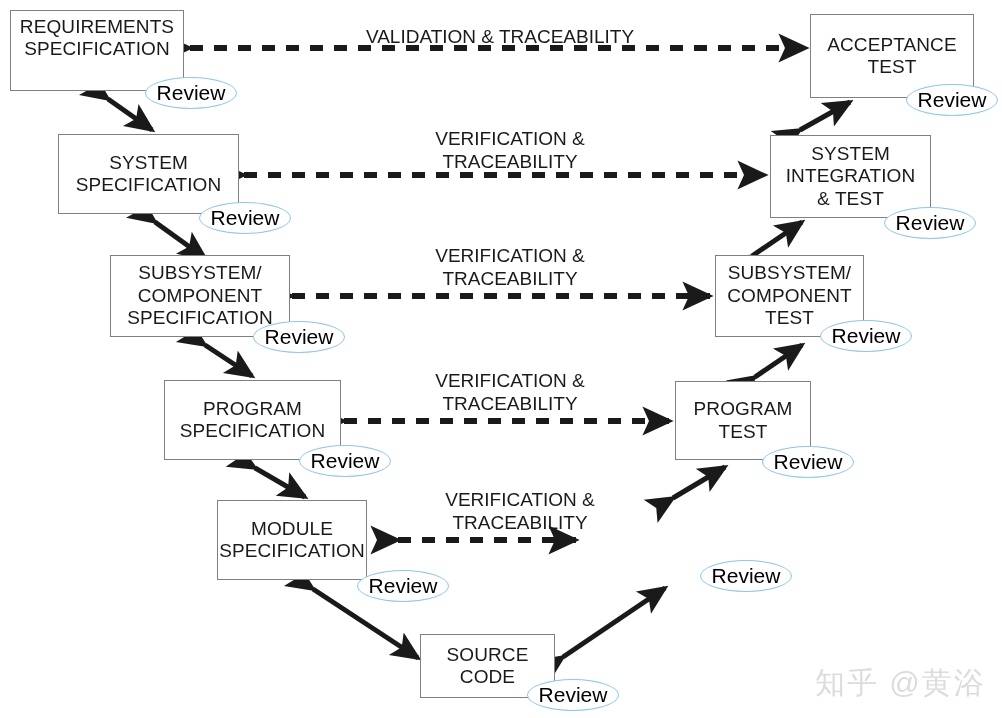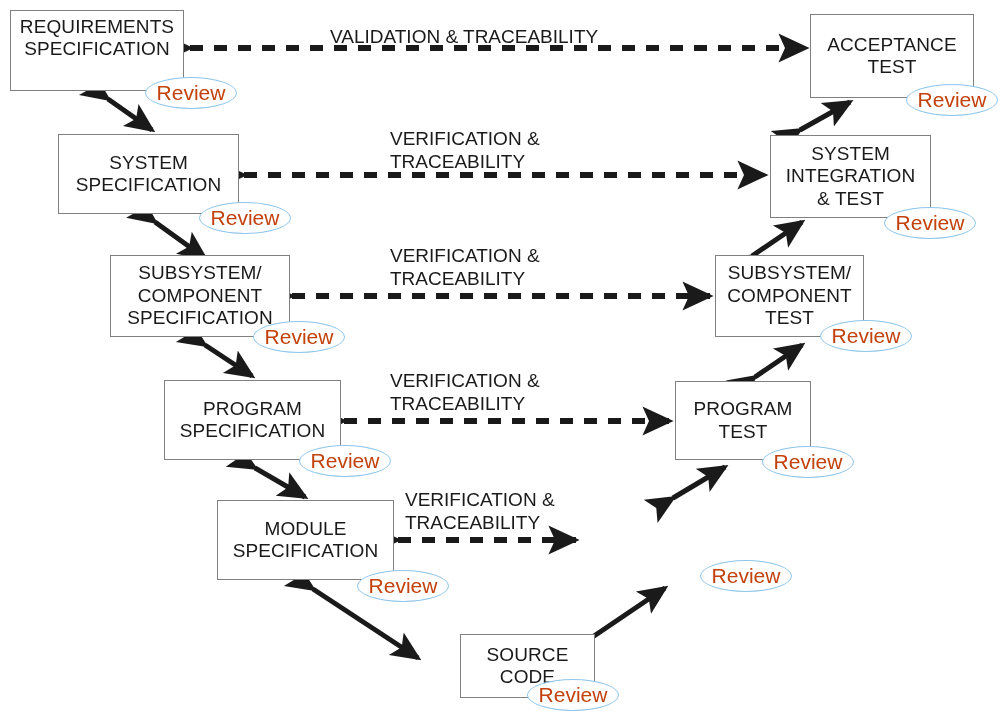--- a/index.html
+++ b/index.html
@@ -28,34 +28,34 @@
     text-align: center;
     color: #1a1a1a;
     font-size: 19px;
     line-height: 1.18;
     letter-spacing: 0.1px;
     z-index: 3;
     white-space: pre-line;
   }
   .mid-label {
     position: absolute;
-    text-align: left;
+    text-align: center;
     color: #1a1a1a;
     font-size: 19px;
     line-height: 1.2;
     white-space: pre-line;
     z-index: 4;
   }
   .review {
     position: absolute;
     box-sizing: border-box;
     border: 1.4px solid #8fc6ea;
     border-radius: 50%;
     background: #ffffff;
-    color: #c2410c;
+    color: #000000;
     font-size: 21px;
     display: flex;
     align-items: center;
     justify-content: center;
     z-index: 6;
   }
   #edges {
     position: absolute;
     left: 0; top: 0;
     width: 1002px;
@@ -69,20 +69,21 @@
     letter-spacing: 2px;
     z-index: 1;
     white-space: nowrap;
   }
 </style>
 </head>
 <body>
 
 <div id="canvas">
 
+  <div class="watermark" style="left:815px; top:663px;">知乎 @黄浴</div>
 
   <svg id="edges" viewBox="0 0 1002 718" xmlns="http://www.w3.org/2000/svg">
     <defs>
       <marker id="solidArrow" markerWidth="6" markerHeight="6" refX="5.2" refY="3" orient="auto" markerUnits="strokeWidth">
         <path d="M0,0.3 L6,3 L0,5.7 L1.3,3 Z" fill="#1a1a1a"></path>
       </marker>
       <marker id="dashArrowR" markerWidth="5.2" markerHeight="5.2" refX="4.6" refY="2.6" orient="auto" markerUnits="strokeWidth">
         <path d="M0,0.2 L5.2,2.6 L0,5 L1.1,2.6 Z" fill="#1a1a1a"></path>
       </marker>
     </defs>
@@ -122,21 +123,21 @@
 
   <div class="node" style="left:110px; top:255px; width:180px; height:82px;">SUBSYSTEM/
 COMPONENT
 SPECIFICATION</div>
   <div class="review" style="left:253px; top:321px; width:92px; height:32px;">Review</div>
 
   <div class="node" style="left:164px; top:380px; width:177px; height:80px;">PROGRAM
 SPECIFICATION</div>
   <div class="review" style="left:299px; top:445px; width:92px; height:32px;">Review</div>
 
-  <div class="node" style="left:217px; top:500px; width:177px; height:80px;">MODULE
+  <div class="node" style="left:217px; top:500px; width:150px; height:80px;">MODULE
 SPECIFICATION</div>
   <div class="review" style="left:357px; top:570px; width:92px; height:32px;">Review</div>
 
   <div class="node" style="left:810px; top:14px; width:164px; height:84px;text-align:center;">ACCEPTANCE
 TEST</div>
   <div class="review" style="left:906px; top:84px; width:92px; height:32px;">Review</div>
 
   <div class="node" style="left:770px; top:135px; width:161px; height:83px;">SYSTEM
 INTEGRATION
 &amp; TEST</div>
@@ -146,21 +147,21 @@
 COMPONENT
 TEST</div>
   <div class="review" style="left:820px; top:320px; width:92px; height:32px;">Review</div>
 
   <div class="node" style="left:675px; top:381px; width:136px; height:79px;">PROGRAM
 TEST</div>
   <div class="review" style="left:762px; top:446px; width:92px; height:32px;">Review</div>
 
   <div class="review" style="left:700px; top:560px; width:92px; height:32px;">Review</div>
 
-  <div class="node" style="left:420px; top:634px; width:135px; height:64px;margin-left:40px;">SOURCE
+  <div class="node" style="left:420px; top:634px; width:135px; height:64px;">SOURCE
 CODE</div>
   <div class="review" style="left:527px; top:679px; width:92px; height:32px;">Review</div>
 
   <div class="mid-label" style="left:330px; top:26px; width:340px;">VALIDATION &amp; TRACEABILITY</div>
   <div class="mid-label" style="left:390px; top:128px; width:240px;">VERIFICATION &amp;
 TRACEABILITY</div>
   <div class="mid-label" style="left:390px; top:245px; width:240px;">VERIFICATION &amp;
 TRACEABILITY</div>
   <div class="mid-label" style="left:390px; top:370px; width:240px;">VERIFICATION &amp;
 TRACEABILITY</div>

